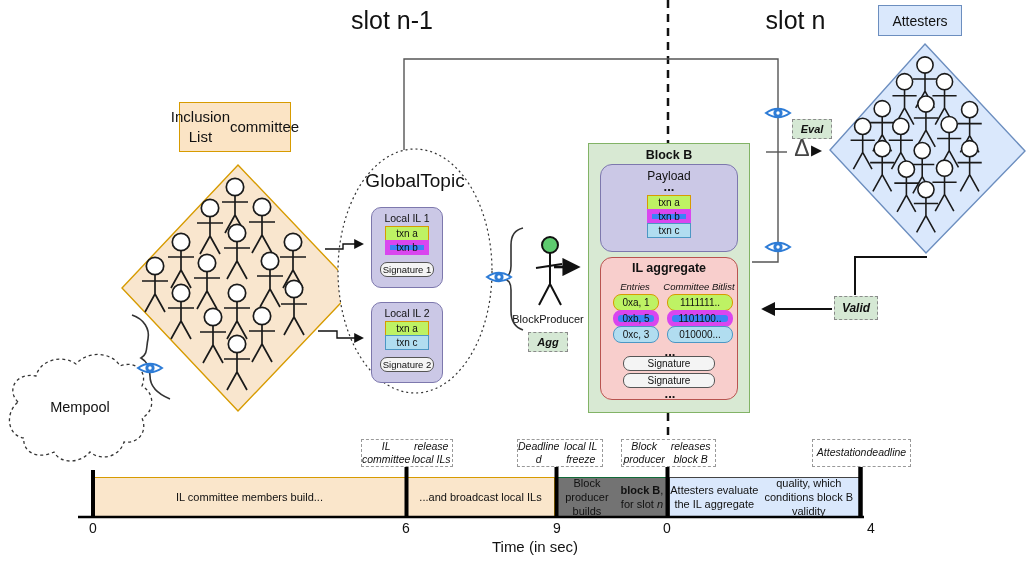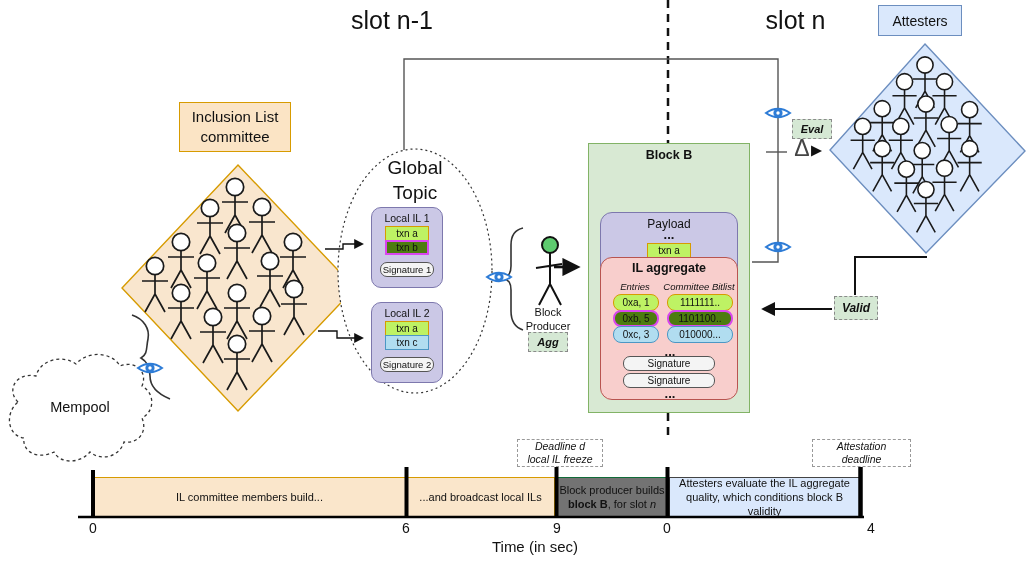--- a/index.html
+++ b/index.html
@@ -1,39 +1,39 @@
 <!DOCTYPE html>
 <html><head>
 <meta charset="utf-8">
 <style>
   html,body{margin:0;padding:0;background:#fff;}
   #stage{position:relative;width:1035px;height:562px;background:#fff;overflow:hidden;
          font-family:"Liberation Sans",sans-serif;color:#111;}
   svg.layer{position:absolute;left:0;top:0;width:1035px;height:562px;pointer-events:none;}
   .abs{position:absolute;box-sizing:border-box;}
   .ctr{display:flex;align-items:center;justify-content:center;text-align:center;}
-  .col{display:flex;flex-direction:column;align-items:center;justify-content:center;text-align:center;}
+  .col{display:flex;align-items:center;justify-content:center;text-align:center;}
   .slot-title{font-size:25px;}
   .attesters-box{background:#DAE8FC;border:1px solid #6C8EBF;font-size:14px;}
   .committee-box{background:#FBE4C5;border:1px solid #D79B00;font-size:15px;line-height:1.35;}
   .gt-label{font-size:19px;line-height:1.3;}
   .mempool-label{font-size:14.5px;}
   .il-box{background:#CBC8E6;border:1.3px solid #7D78AD;border-radius:10px;}
   .il-title{font-size:10.5px;text-align:center;margin-top:4px;}
   .txn{width:44px;height:15px;margin:0 auto;font-size:10px;display:flex;align-items:center;justify-content:center;box-sizing:border-box;}
   .orange{background:#bef264;border:1px solid #D79B00;}
-  .green{background:#4d7c0f;border:2px solid #d946ef;}
+  .green{background:#3b82f6;border:5px solid #d946ef;}
   .cyan{background:#B1DDF0;border:1px solid #4C97C4;}
   .sig{background:#F4F4F4;border:1px solid #555;border-radius:7px;font-size:9.5px;
        display:flex;align-items:center;justify-content:center;box-sizing:border-box;}
   .producer-label{font-size:11px;line-height:1.25;}
   .badge{background:#D5E8D4;border:1px dashed #8a8a8a;font-weight:bold;font-style:italic;font-size:11px;}
   .block-b{background:#D8E9D3;border:1.3px solid #82B366;}
   .bb-title{font-size:12.5px;font-weight:bold;text-align:center;margin-top:4px;}
-  .payload{background:#CBC8E6;border:1.3px solid #7D78AD;border-radius:12px;margin-top:48px;}
+  .payload{background:#CBC8E6;border:1.3px solid #7D78AD;border-radius:12px;}
   .pl-title{font-size:12px;text-align:center;margin-top:4px;}
   .dots{font-size:13px;font-weight:bold;text-align:center;line-height:8px;}
   .aggr{background:#F8CECC;border:1.3px solid #B85450;border-radius:12px;}
   .col-label{font-size:9.5px;font-style:italic;white-space:nowrap;text-align:center;}
   .cell{height:17px;font-size:10px;border-radius:8px;display:flex;align-items:center;justify-content:center;box-sizing:border-box;margin-top:-1px;}
   .seg{font-size:11px;line-height:1.3;}
   .seg-tan{background:#FAE6CB;border:1px solid #D79B00;}
   .seg-green{background:#737373;border:1px solid #116B38;}
   .seg-blue{background:#DAE8FC;border:1px solid #444;}
   .milestone{background:#fff;border:1px dashed #999;font-style:italic;font-size:10.5px;line-height:1.25;}
@@ -138,23 +138,31 @@
   <div class="abs seg seg-tan ctr" style="left:406px;top:477px;width:149px;height:40px;">...and broadcast local ILs</div>
   <div class="abs seg seg-green col" style="left:556px;top:477px;width:112px;height:40px;">
     <div><span>Block producer builds</span></div>
     <div><b>block B</b><span>, for slot </span><i>n</i></div>
   </div>
   <div class="abs seg seg-blue col" style="left:669px;top:477px;width:191px;height:40px;">
     <div>Attesters evaluate the IL aggregate</div>
     <div>quality, which conditions block B validity</div>
   </div>
 
+  <div class="abs milestone col" style="left:361px;top:439px;width:92px;height:28px;">
+    <div>IL committee</div>
+    <div>release local ILs</div>
+  </div>
   <div class="abs milestone col" style="left:517px;top:439px;width:86px;height:28px;">
     <div>Deadline d</div>
     <div>local IL freeze</div>
+  </div>
+  <div class="abs milestone col" style="left:621px;top:439px;width:95px;height:28px;">
+    <div>Block producer</div>
+    <div>releases block B</div>
   </div>
   <div class="abs milestone col" style="left:812px;top:439px;width:99px;height:28px;">
     <div>Attestation</div>
     <div>deadline</div>
   </div>
 
   <div class="abs tick-num" style="left:86px;top:520px;width:14px;">0</div>
   <div class="abs tick-num" style="left:399px;top:520px;width:14px;">6</div>
   <div class="abs tick-num" style="left:550px;top:520px;width:14px;">9</div>
   <div class="abs tick-num" style="left:660px;top:520px;width:14px;">0</div>

